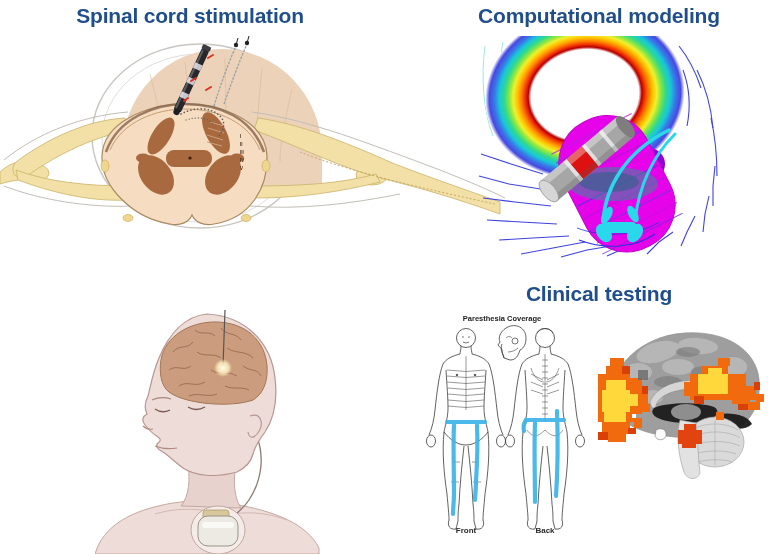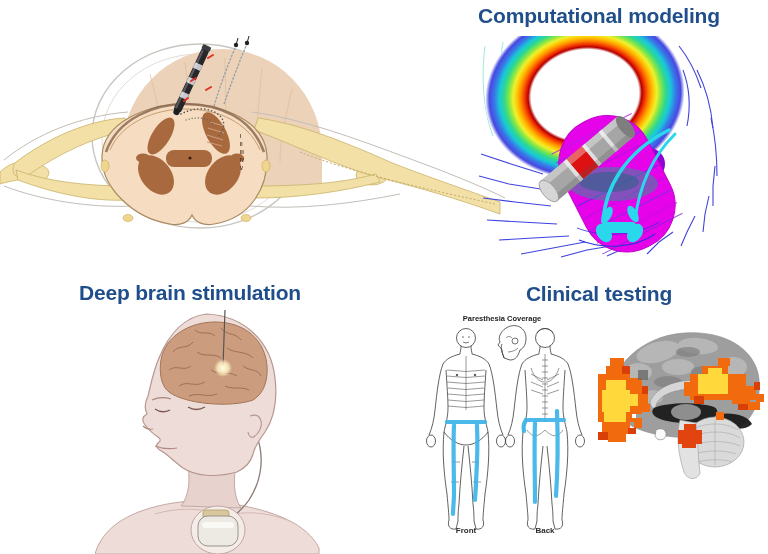--- a/index.html
+++ b/index.html
@@ -21,22 +21,22 @@
   svg text{font-family:"Liberation Sans",sans-serif;}
   .bodylabel{font-size:8px;font-weight:bold;fill:#2a2a2a;}
   .covtitle{font-size:7.5px;font-weight:bold;fill:#222;}
   .lam{font-size:4.5px;fill:#4a3322;font-weight:bold;}
 </style>
 </head>
 <body>
 
 <div id="canvas">
 
+  <div class="panel-title" id="title-spinal">Spinal cord stimulation</div>
   <div class="panel-title" id="title-comp">Computational modeling</div>
-  <div class="panel-title" id="title-dbs">Deep brain stimulation</div>
   <div class="panel-title" id="title-clinical">Clinical testing</div>
 
   <svg id="spinal-svg" class="ill" width="505" height="212" viewBox="0 0 505 212">
 
     <ellipse cx="200" cy="102" rx="108" ry="92" fill="none" stroke="#c9c5c0" stroke-width="1.4"></ellipse>
     <ellipse cx="200" cy="104" rx="98" ry="84" fill="none" stroke="#ddd9d3" stroke-width="0.9"></ellipse>
 
     <g>
       <path d="M122,118 A100,103 0 0 1 322,118 L322,152 L122,152 Z" fill="#ecd2b8"></path>
       <path d="M150,40 C160,80 165,100 162,120" stroke="#dcb896" stroke-width="1" fill="none" opacity="0.6"></path>

